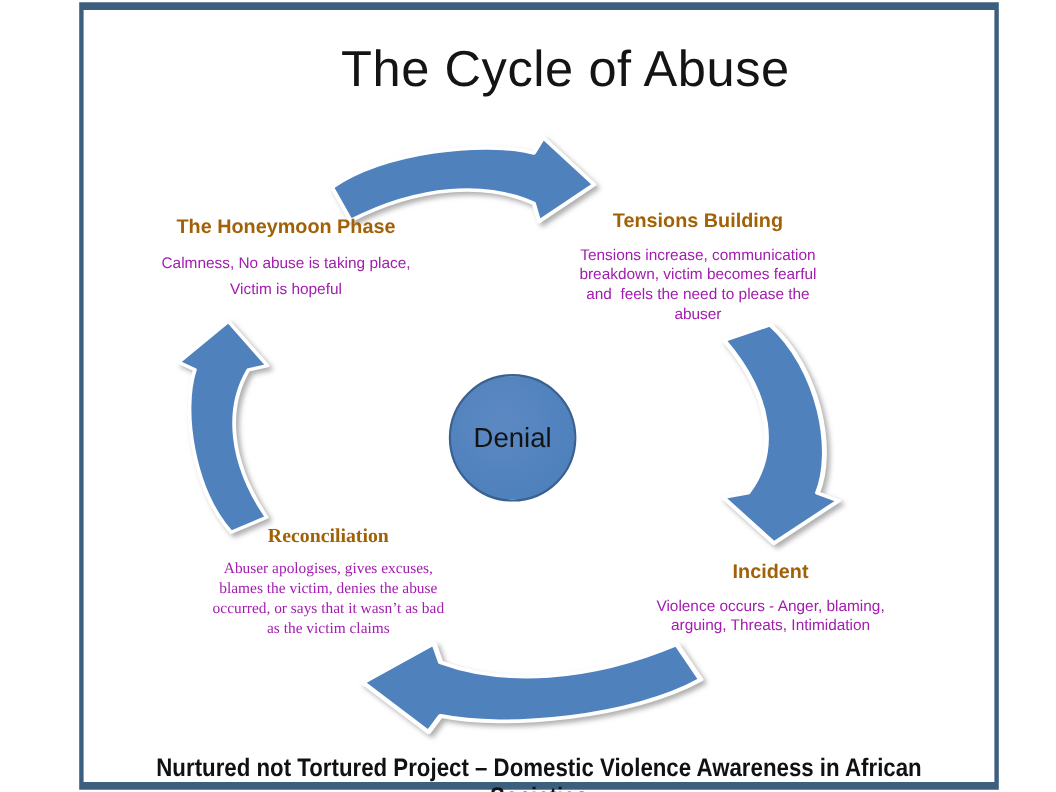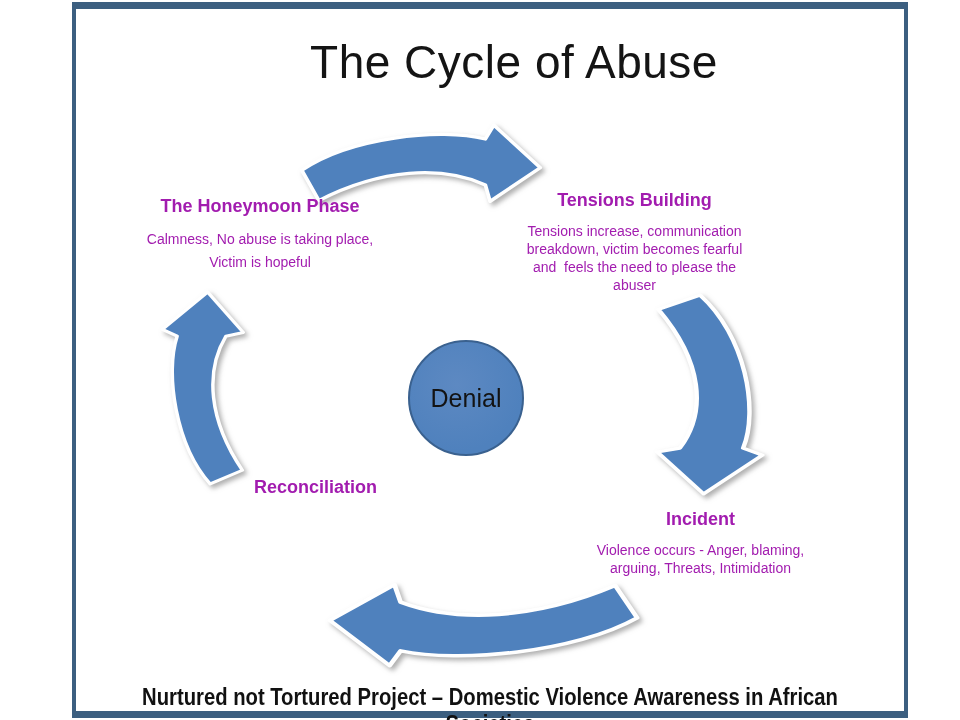--- a/index.html
+++ b/index.html
@@ -7,27 +7,27 @@
   .stage{position:relative;width:960px;height:720px;background:#ffffff;overflow:hidden;}
 
   .frame{position:absolute;left:72px;top:2px;width:836px;height:716px;
          box-sizing:border-box;border-style:solid;border-color:#3C5F80;
          border-width:7px 4px 7px 4px;pointer-events:none;}
 
   .title{position:absolute;left:72px;top:34px;width:836px;text-align:center;
          font-size:46px;line-height:1.25;color:#141414;letter-spacing:.5px;margin-left:24px;}
 
   .phase{position:absolute;text-align:center;color:#222;}
-  .phase h3{margin:0 0 10px 0;font-size:18px;line-height:1.2;color:#a21caf;font-weight:bold;}
+  .phase h3{margin:0 0 10px 0;font-size:18px;line-height:1.2;color:#a16207;font-weight:bold;}
   .phase p{margin:0;font-size:14px;line-height:1.3;white-space:pre-wrap;color:#a21caf;}
   .phase.honeymoon p{line-height:1.67;}
 
   .phase.honeymoon{left:115px;top:196px;width:290px;}
   .phase.tensions{left:492px;top:190px;width:285px;}
-  .phase.reconciliation{left:168px;top:477px;width:295px;}
+  .phase.reconciliation{left:151px;top:477px;width:295px;font-family:Liberation Serif, serif;}
   .phase.incident{left:558px;top:509px;width:285px;}
 
   .denial{position:absolute;left:408px;top:340px;width:116px;height:116px;
           box-sizing:border-box;border-radius:50%;
           background:radial-gradient(circle at 42% 38%, #5d89c2, #4F81BD 70%);
           border:2px solid #3A618F;display:flex;align-items:center;justify-content:center;
           font-size:25px;color:#131313;}
 
   .arrow{position:absolute;overflow:visible;
          filter:drop-shadow(3px 3.5px 2.5px rgba(110,110,110,0.55));}
@@ -94,20 +94,24 @@
   </div>
 
   <div class="phase incident">
     <h3>Incident</h3>
     <p>Violence occurs - Anger, blaming,
 arguing, Threats, Intimidation</p>
   </div>
 
   <div class="phase reconciliation">
     <h3>Reconciliation</h3>
+    <p>Abuser apologises, gives excuses,
+blames the victim, denies the abuse
+occurred, or says that it wasn’t as bad
+as the victim claims</p>
   </div>
 
   <div class="denial" style="border-color: rgb(58, 97, 143);">
     <span>Denial</span>
   </div>
 
   <div class="footer">Nurtured not Tortured Project – Domestic Violence Awareness in African Societies</div>
 
 </div>
 

